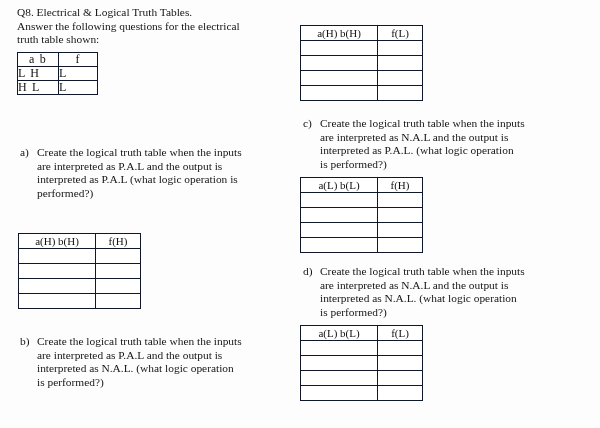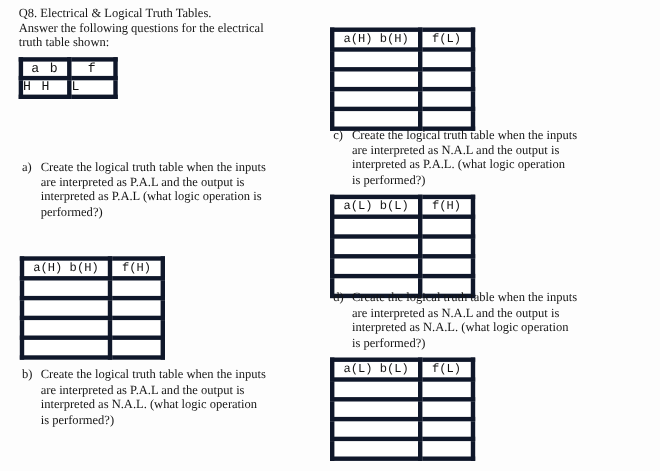--- a/index.html
+++ b/index.html
@@ -56,22 +56,22 @@
   }
 
   
   .ttable {
     position: absolute;
     border-collapse: collapse;
     table-layout: fixed;
     background: #ffffff;
   }
   .ttable td, .ttable th {
-    border: 4px solid #0f172a;
-    font-family: Liberation Mono, monospace;
+    border: 1px solid #0f172a;
+    font-family: Liberation Serif, serif;
     font-weight: normal;
     font-size: 11px;
     padding: 0;
     color: #111111;
   }
 
   
   .tbl-electrical {
     left: 17px;
     top: 52px;
@@ -116,21 +116,25 @@
 
   <table class="ttable tbl-electrical">
     <thead>
       <tr>
         <th class="col-ab">a b</th>
         <th class="col-f">f</th>
       </tr>
     </thead>
     <tbody>
       <tr>
-        <td>H H</td>
+        <td>L H</td>
+        <td>L</td>
+      </tr>
+      <tr>
+        <td>H L</td>
         <td>L</td>
       </tr>
     </tbody>
   </table>
 
   <table class="ttable tbl-blank tbl-top-right">
     <thead>
       <tr>
         <th class="col-inputs">a(H) b(H)</th>
         <th class="col-output">f(L)</th>

